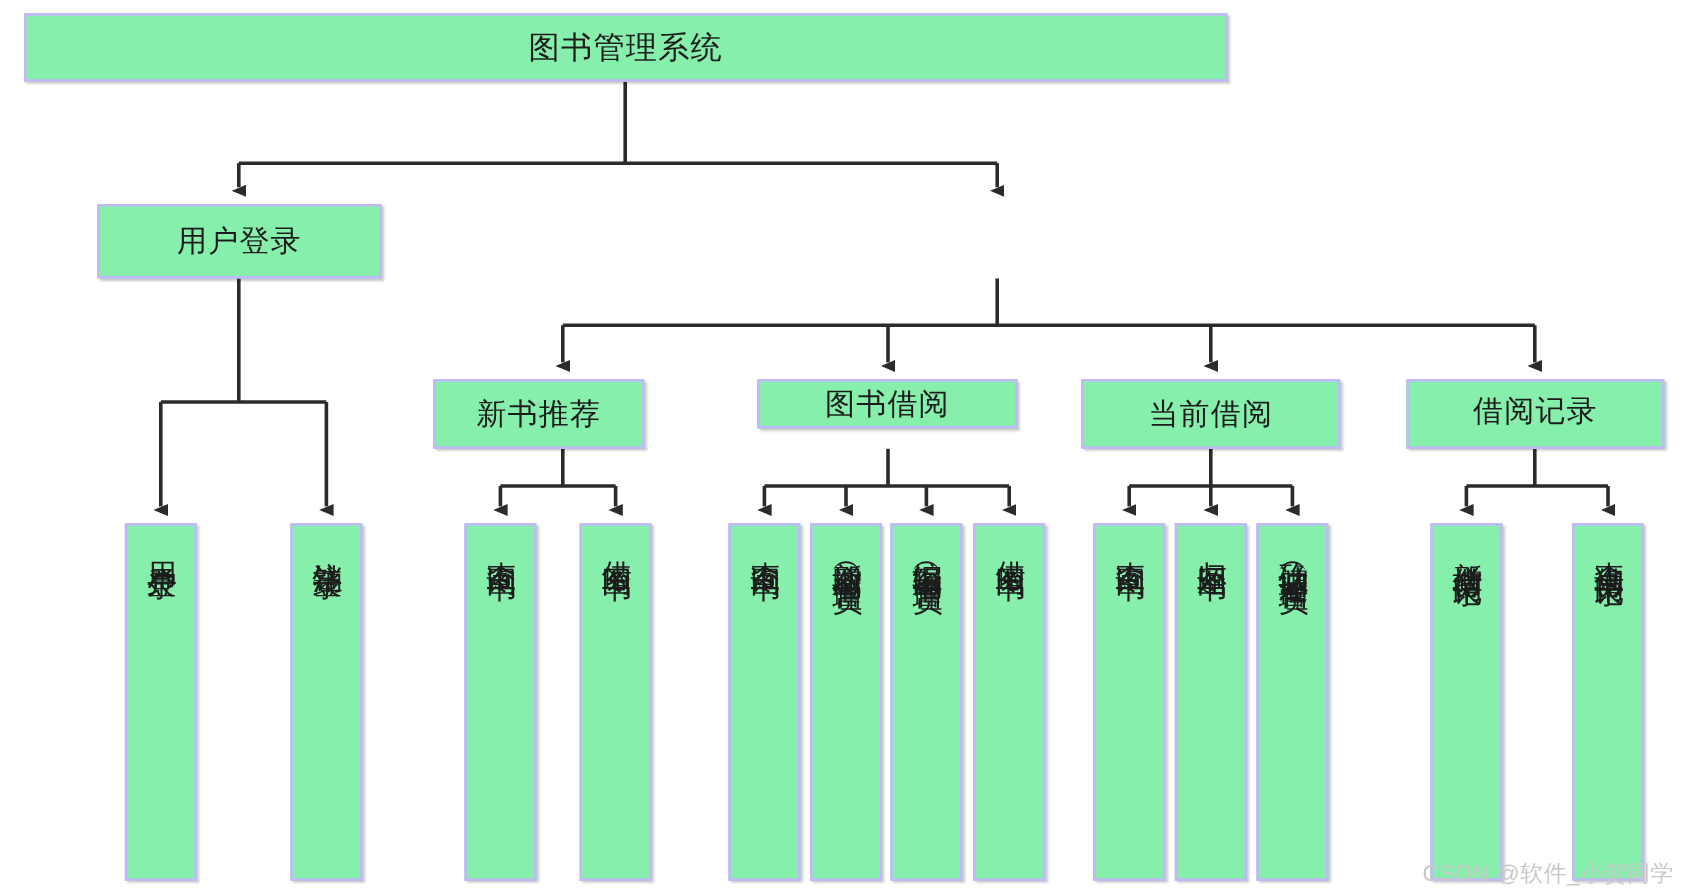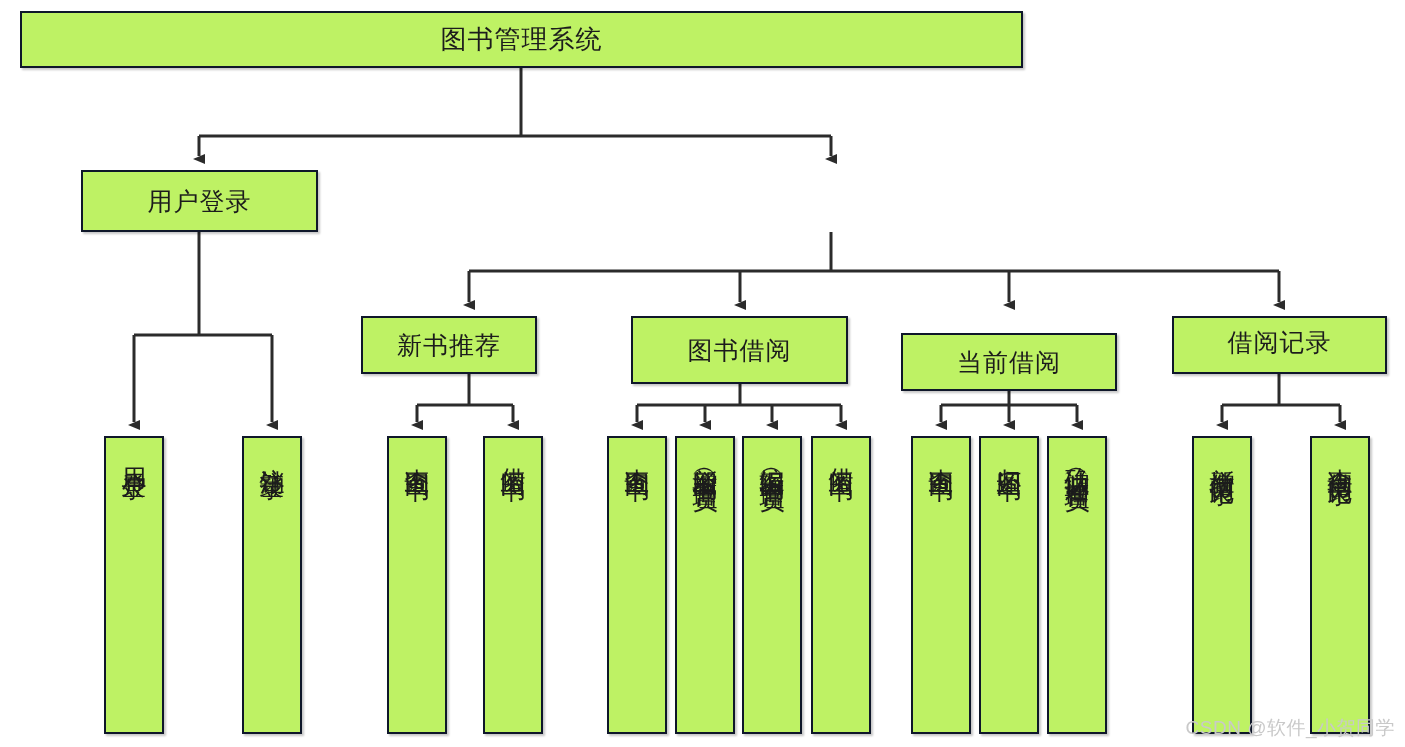--- a/index.html
+++ b/index.html
@@ -9,22 +9,22 @@
     background:#ffffff;
     font-family:"Liberation Sans","DejaVu Sans",sans-serif;
     overflow:hidden;
     position:relative;
   }
   #canvas{position:absolute;left:0;top:0;width:1405px;height:747px;}
   svg.wires{position:absolute;left:0;top:0;width:1405px;height:747px;pointer-events:none;}
 
   .node{
     position:absolute;
-    background:#bef264;
-    border:2px solid #0f172a;
+    background:#86efac;
+    border:2px solid #c4b5fd;
     box-sizing:border-box;
     box-shadow:2px 2px 2px rgba(0,0,0,0.22);
     display:flex;
     align-items:center;
     justify-content:center;
     color:#1c1c1c;
   }
   .node .label{
     color:#1c1c1c;
     line-height:1.12;
@@ -121,24 +121,24 @@
     <span class="label">图书管理系统</span>
   </div>
 
   <div class="node h" style="left:81px;top:170px;width:237px;height:62px;">
     <span class="label">用户登录</span>
   </div>
 
   <div class="node h" style="left:361px;top:316px;width:176px;height:58px;">
     <span class="label">新书推荐</span>
   </div>
-  <div class="node h" style="left:631px;top:316px;width:217px;height:68px;">
+  <div class="node h" style="left:631px;top:316px;width:217px;height:41px;">
     <span class="label">图书借阅</span>
   </div>
-  <div class="node h" style="left:901px;top:316px;width:216px;height:58px;margin-top:17px;">
+  <div class="node h" style="left:901px;top:316px;width:216px;height:58px;">
     <span class="label">当前借阅</span>
   </div>
   <div class="node h" style="left:1172px;top:316px;width:215px;height:58px;font-family:Liberation Mono, monospace;">
     <span class="label">借阅记录</span>
   </div>
 
   <div class="node v" style="left:104px;top:436px;width:60px;height:298px;">
     <span class="label">用户登录</span>
   </div>
   <div class="node v" style="left:242px;top:436px;width:60px;height:298px;">

